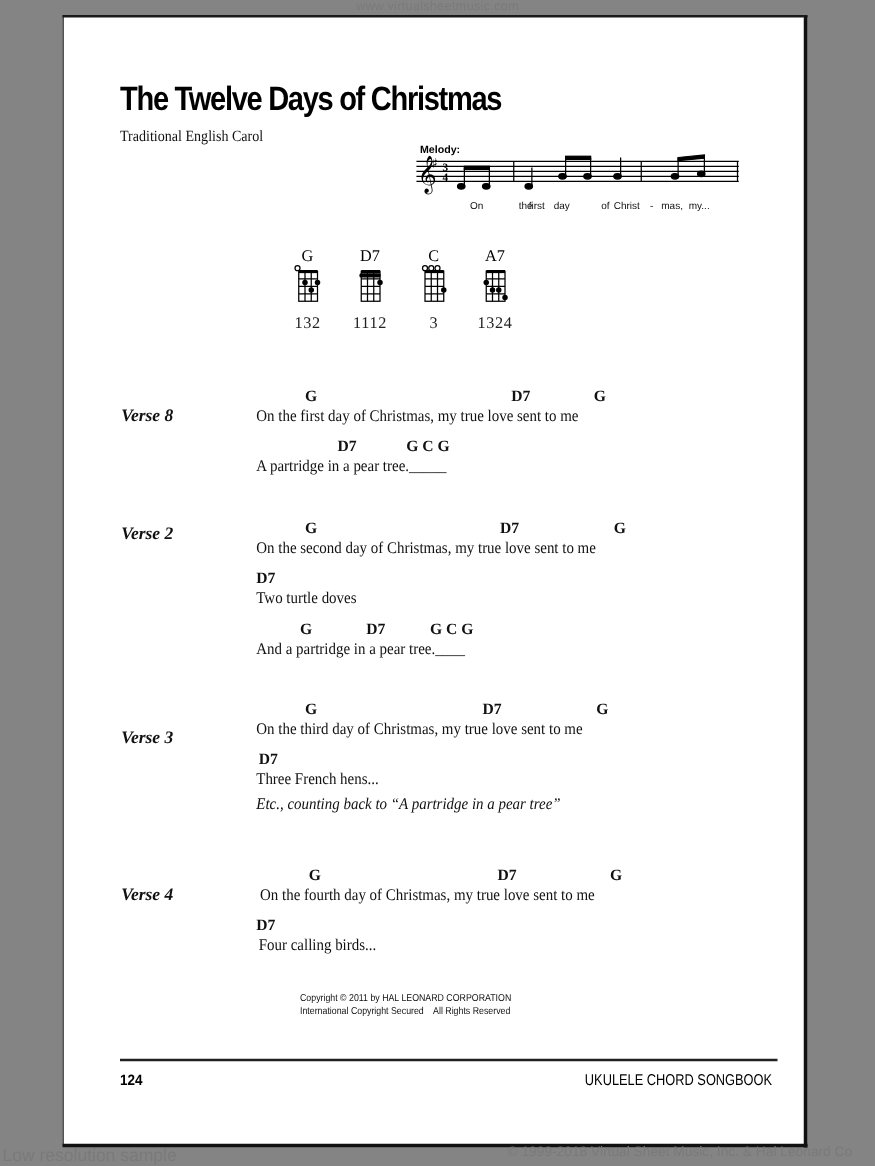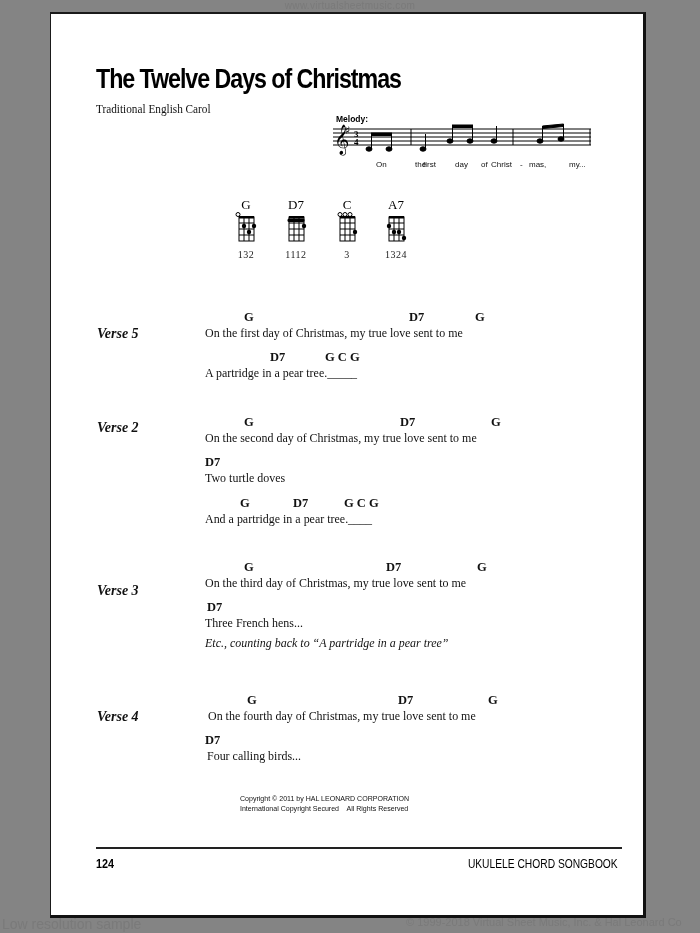--- a/index.html
+++ b/index.html
@@ -22,21 +22,21 @@
       left: 45px; top: 50px; font-family: "Liberation Sans", sans-serif; font-weight: bold;
       font-size: 27px; letter-spacing: -1.2px; transform: scaleX(0.86); transform-origin: left top;
       color: #000; white-space: nowrap;
     }
     .subtitle { left: 45px; top: 88px; font-size: 12.5px; color: #111; transform: scaleX(0.9); transform-origin: left top; white-space: nowrap; }
     .melody-label { left: 285px; top: 100px; font-family: "Liberation Sans", sans-serif; font-weight: bold; font-size: 8.5px; }
     .staff { left: 282px; top: 107px; }
     .lyric-under { top: 146px; font-family: "Liberation Sans", sans-serif; font-size: 8px; color: #111; white-space: nowrap; }
     .chord-diag { top: 183px; width: 40px; text-align: center; }
     .chord-diag .cname { font-size: 13px; color: #000; display: block; height: 14px; }
-    .chord-diag .fing { font-size: 10px; color: #222; display: block; margin-top: 2px; letter-spacing: 0.5px; }
+    .chord-diag .fing { font-size: 13px; color: #222; display: block; margin-top: 2px; letter-spacing: 0.5px; }
     .verse-label { left: 46px; font-weight: bold; font-style: italic; font-size: 14px; color: #111; }
     .chord { font-weight: bold; font-size: 12.5px; color: #111; white-space: nowrap; }
     .lyric { font-size: 13px; color: #111; white-space: nowrap; transform: scaleX(0.92); transform-origin: left top; }
     .lyric.italic { font-style: italic; }
     .copyright { left: 189px; top: 780px; font-family: "Liberation Sans", sans-serif; font-size: 8px; line-height: 10px; color: #111; transform: scaleX(0.88); transform-origin: left top; white-space: nowrap; }
     .rule { left: 45px; top: 833px; width: 526px; height: 2px; background: #222; }
     .pagenum { left: 45px; top: 843px; font-family: "Liberation Sans", sans-serif; font-weight: bold; font-size: 12px; transform: scaleX(0.9); transform-origin: left top; }
     .bookname { right: 25px; top: 843px; font-family: "Liberation Sans", sans-serif; font-size: 12.5px; transform: scaleX(0.82); transform-origin: right top; white-space: nowrap; }
   </style>
 </head>
@@ -82,26 +82,26 @@
       <ellipse cx="207" cy="20" rx="3" ry="2.2"></ellipse>
         <ellipse cx="228" cy="18" rx="3" ry="2.2"></ellipse>
       <line x1="209.5" y1="20" x2="209.5" y2="5"></line>
         <line x1="230.5" y1="18" x2="230.5" y2="4"></line>
       <polygon points="209.5,5 230.5,3 230.5,5.5 209.5,7.5"></polygon>
     </g>
   </svg>
   <div class="abs lyric-under" style="left:325px">On</div>
   <div class="abs lyric-under" style="left:364px">the</div>
   <div class="abs lyric-under" style="left:372px">first</div>
-  <div class="abs lyric-under" style="left:404px">day</div>
+  <div class="abs lyric-under" style="left:392px">day</div>
   <div class="abs lyric-under" style="left:430px">of</div>
   <div class="abs lyric-under" style="left:440px">Christ</div>
   <div class="abs lyric-under" style="left:469px">-</div>
   <div class="abs lyric-under" style="left:478px">mas,</div>
-  <div class="abs lyric-under" style="left:518px">my...</div>
+  <div class="abs lyric-under" style="left:500px">my...</div>
 
   <div class="abs chord-diag" style="left:175px">
     <span class="cname">G</span>
     <svg width="24" height="32" viewBox="0 0 24 32">
       <circle cx="4" cy="3.5" r="2" fill="none" stroke="#000" stroke-width="1"></circle>
       <rect x="5" y="6" width="15" height="24" fill="none" stroke="#000" stroke-width="1"></rect>
       <rect x="5" y="5" width="15" height="2.5" fill="#000"></rect>
       <g stroke="#000" stroke-width="1">
           <line x1="10" y1="6" x2="10" y2="30"></line>
           <line x1="15" y1="6" x2="15" y2="30"></line>
@@ -164,21 +164,21 @@
           <line x1="5" y1="24" x2="20" y2="24"></line>
         </g>
       <circle cx="5" cy="15" r="2.2" fill="#000"></circle>
         <circle cx="10" cy="21" r="2.2" fill="#000"></circle>
       <circle cx="15" cy="21" r="2.2" fill="#000"></circle>
         <circle cx="20" cy="27" r="2.2" fill="#000"></circle>
     </svg>
     <span class="fing">1324</span>
   </div>
 
-  <div class="abs verse-label" style="top:312px">Verse 5</div>
+  <div class="abs verse-label" style="top:312px">Verse 8</div>
   <div class="abs" style="left:154px;top:296px">
     <span class="abs chord" style="left:39px;top:0">G</span>
     <span class="abs chord" style="left:204px;top:0">D7</span>
     <span class="abs chord" style="left:270px;top:0">G</span>
     <span class="abs lyric" style="left:0;top:15px">On the first day of Christmas, my true love sent to me</span>
   </div>
   <div class="abs" style="left:154px;top:336px">
     <span class="abs chord" style="left:65px;top:0">D7</span>
     <span class="abs chord" style="left:120px;top:0">G C G</span>
     <span class="abs lyric" style="left:0;top:15px">A partridge in a pear tree._____</span>

